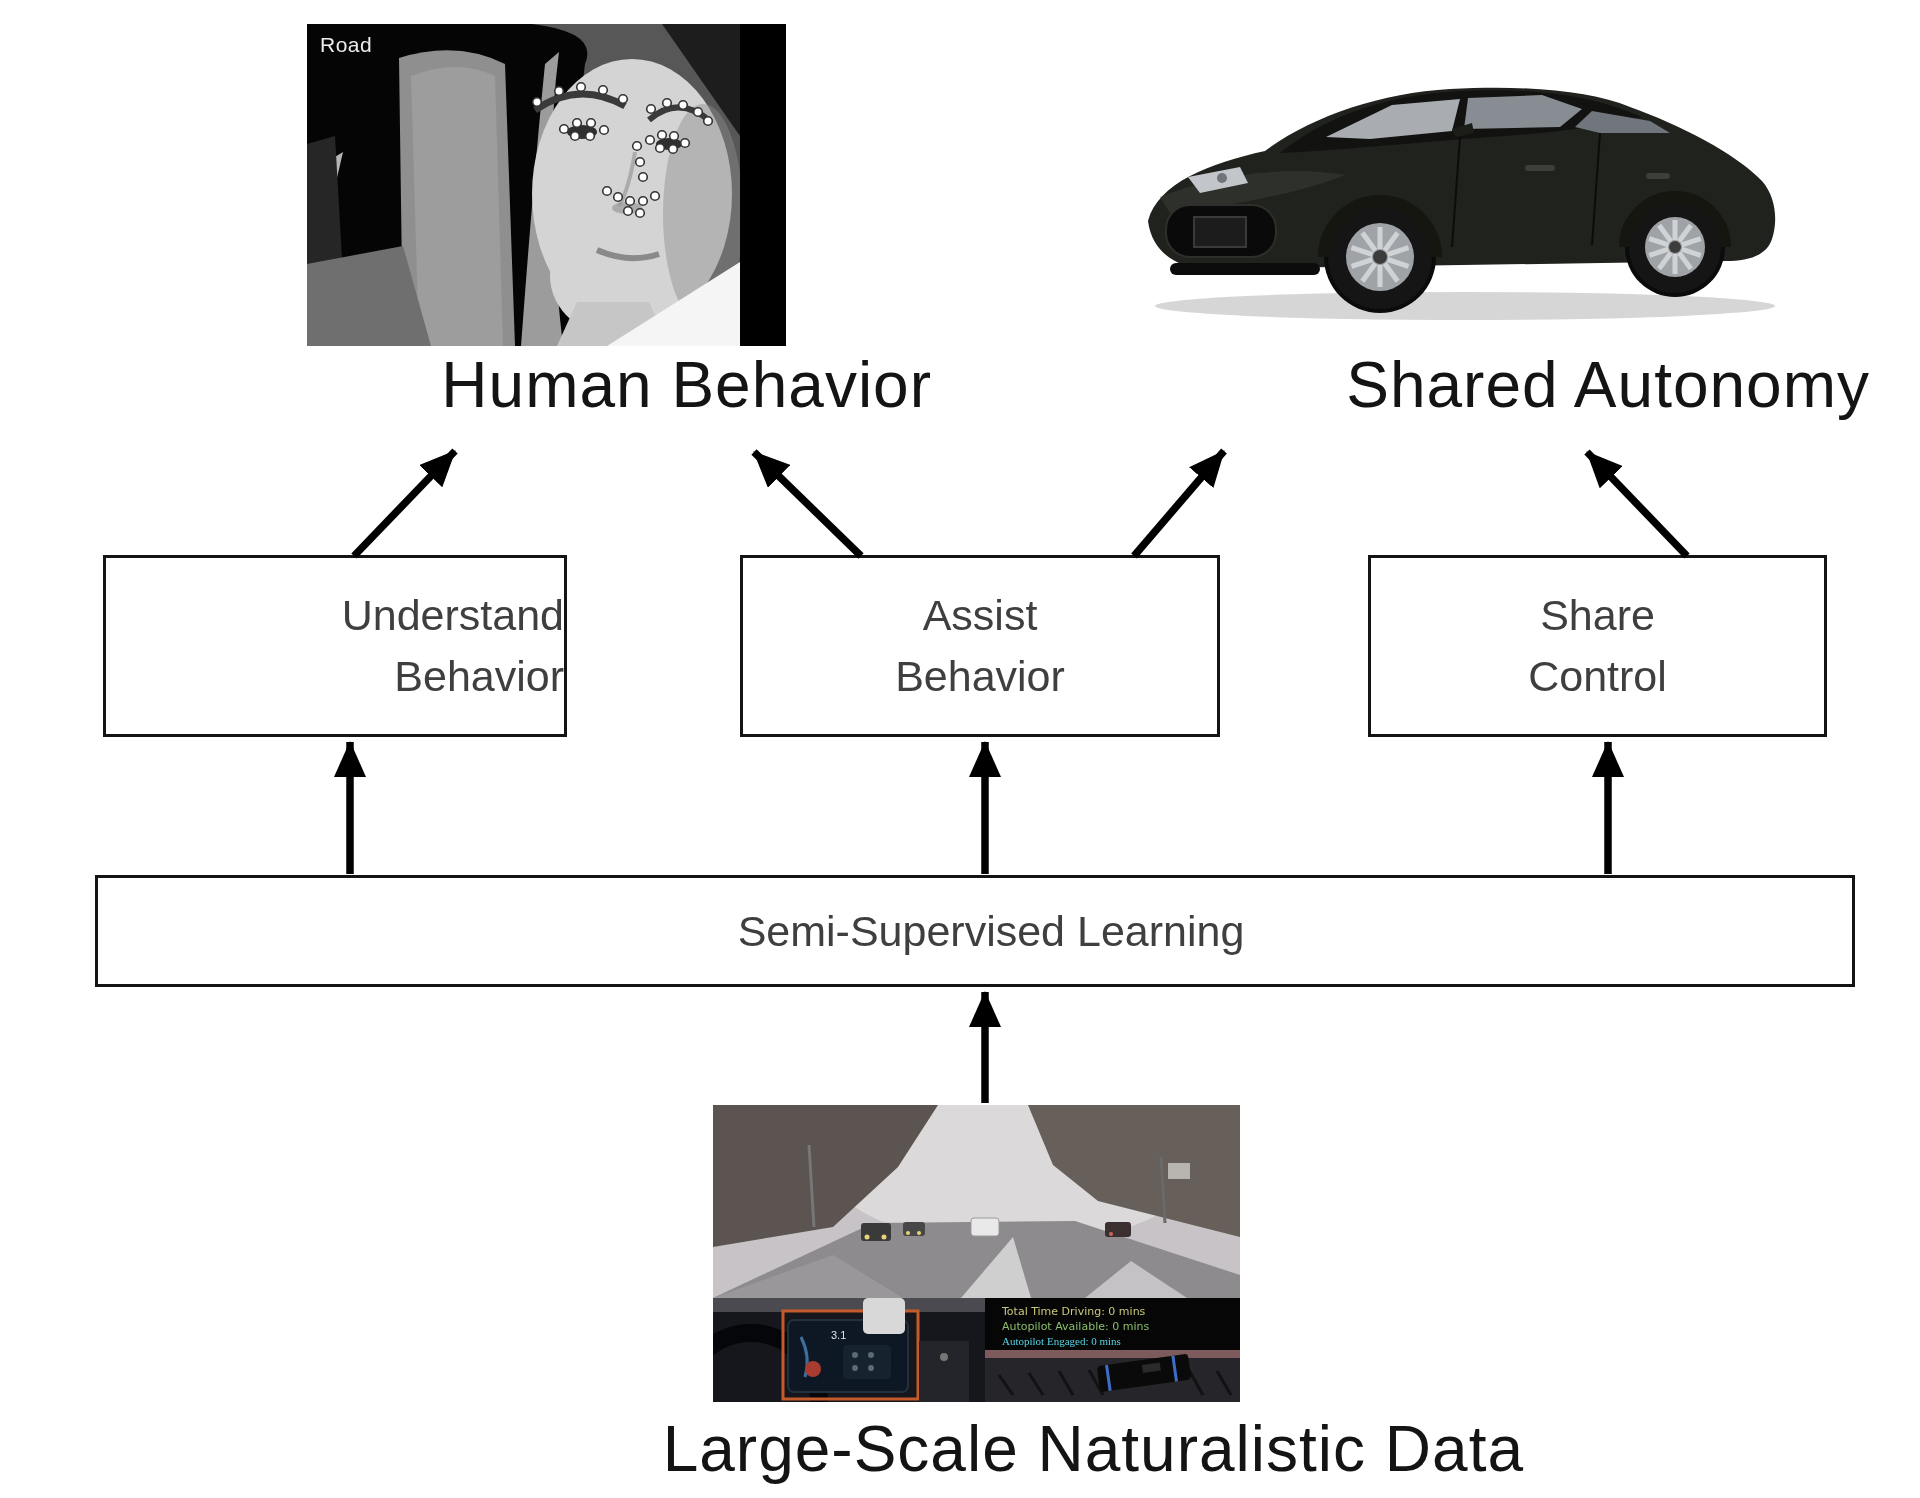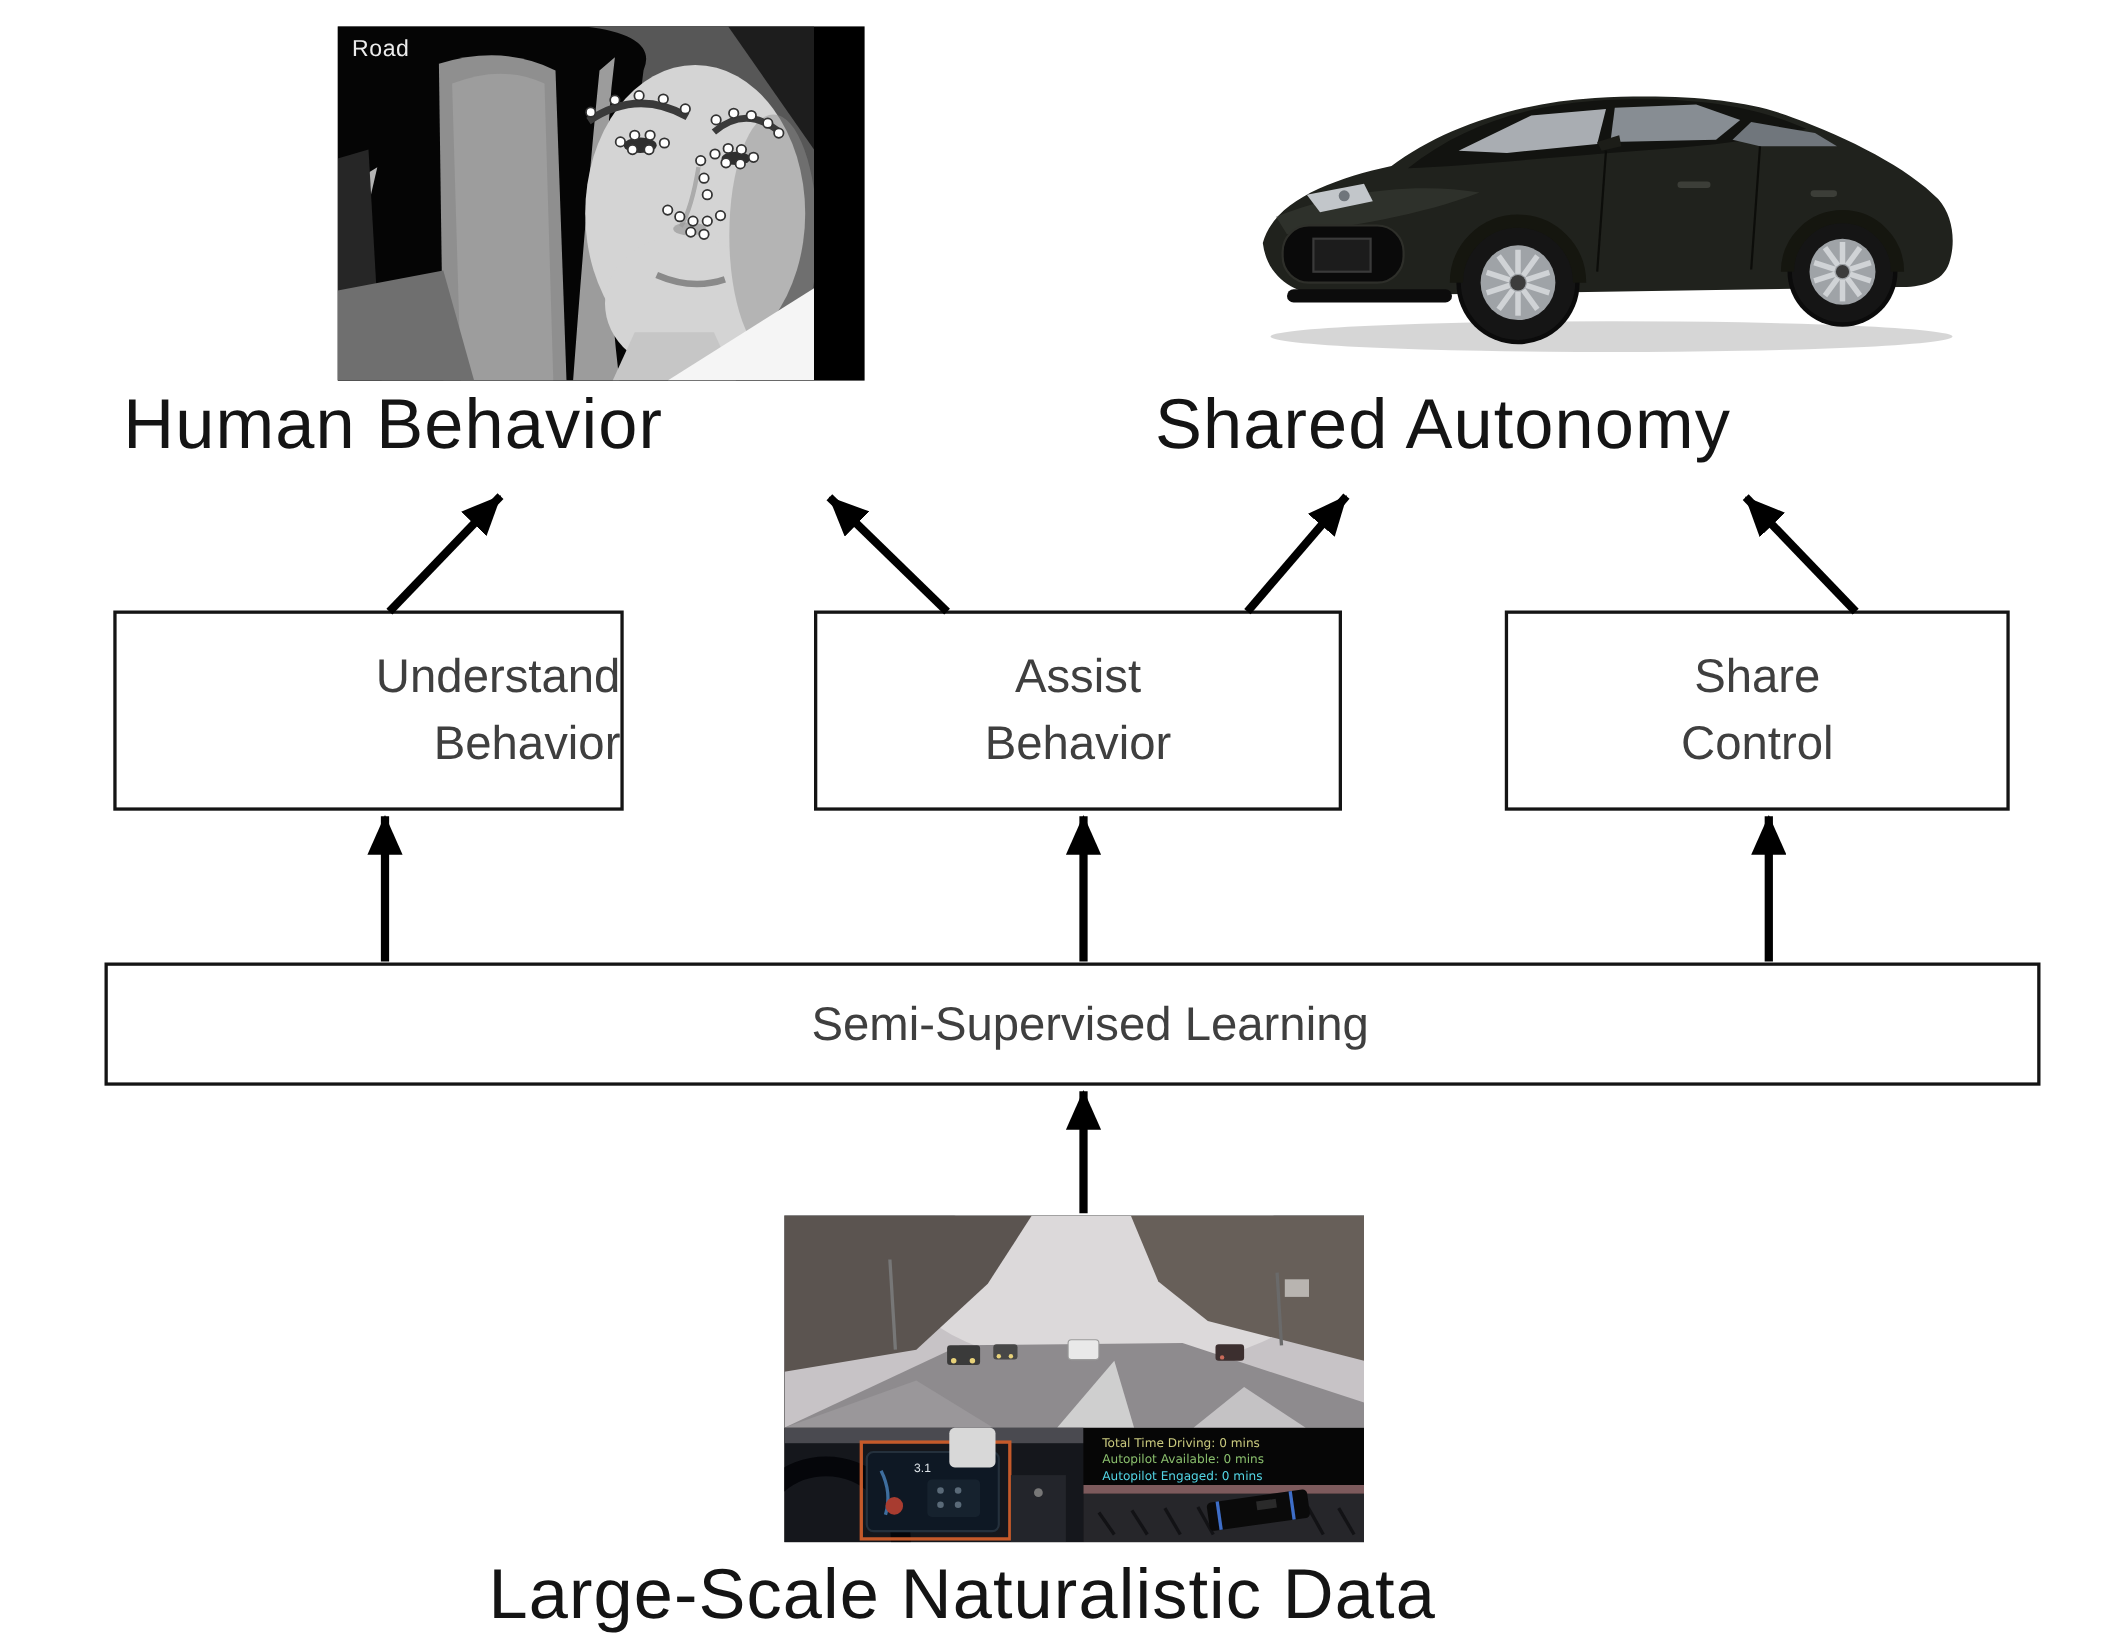--- a/index.html
+++ b/index.html
@@ -8,40 +8,40 @@
     font-family:"Liberation Sans","DejaVu Sans",sans-serif;
   }
   .img{position:absolute;overflow:hidden;}
   .face-img{left:307px;top:24px;width:479px;height:322px;background:#000;}
   .car-img{left:1130px;top:25px;width:660px;height:305px;background:#fff;}
   .data-img{left:713px;top:1105px;width:527px;height:297px;background:#111;}
   .road-label{
     position:absolute;left:13px;top:9px;color:#ececec;font-size:21px;letter-spacing:.5px;
   }
   .big-label{
-    position:absolute;text-align:left;color:#141414;font-size:64px;letter-spacing:1px;
+    position:absolute;text-align:right;color:#141414;font-size:64px;letter-spacing:1px;
     line-height:1.12;white-space:nowrap;
   }
   .human-label{left:112px;width:820px;top:350px;}
   .shared-label{left:1050px;width:820px;top:350px;}
   .large-label{left:444px;width:1080px;top:1414px;}
   .node-box{
     position:absolute;box-sizing:border-box;border:3px solid #141414;background:#ffffff;
     display:flex;flex-direction:column;align-items:center;justify-content:center;
     color:#3f3f3f;font-size:43px;line-height:61px;text-align:center;
   }
   .understand-box{left:103px;top:555px;width:464px;height:182px;align-items:flex-end;}
   .assist-box{left:740px;top:555px;width:480px;height:182px;}
   .share-box{left:1368px;top:555px;width:459px;height:182px;}
   .semi-box{left:95px;top:875px;width:1760px;height:112px;padding-left:32px;}
   .arrows{position:absolute;left:0;top:0;pointer-events:none;}
   .arrows line{stroke:#000;stroke-width:7.5;}
   .telemetry{position:absolute;left:289px;top:199px;font-size:11px;line-height:15px;
     font-family:"DejaVu Sans",sans-serif;}
-  .tel0{color:#c9c97e;} .tel1{color:#8abf6d;} .tel2{color:#53d4e4;}
+  .tel0{color:#c9c97e;} .tel1{color:#8abf6d;} .tel2{color:#53d4e4;font-family:Liberation Serif, serif;}
   .cluster-value{position:absolute;left:118px;top:224px;color:#dfe5ea;font-size:11px;}
 </style>
 </head>
 <body>
 
 <div class="canvas">
 
   <div class="img face-img">
     <svg width="433" height="322" viewBox="0 0 433 322">
       <rect x="0" y="0" width="433" height="322" fill="#050505"></rect>

